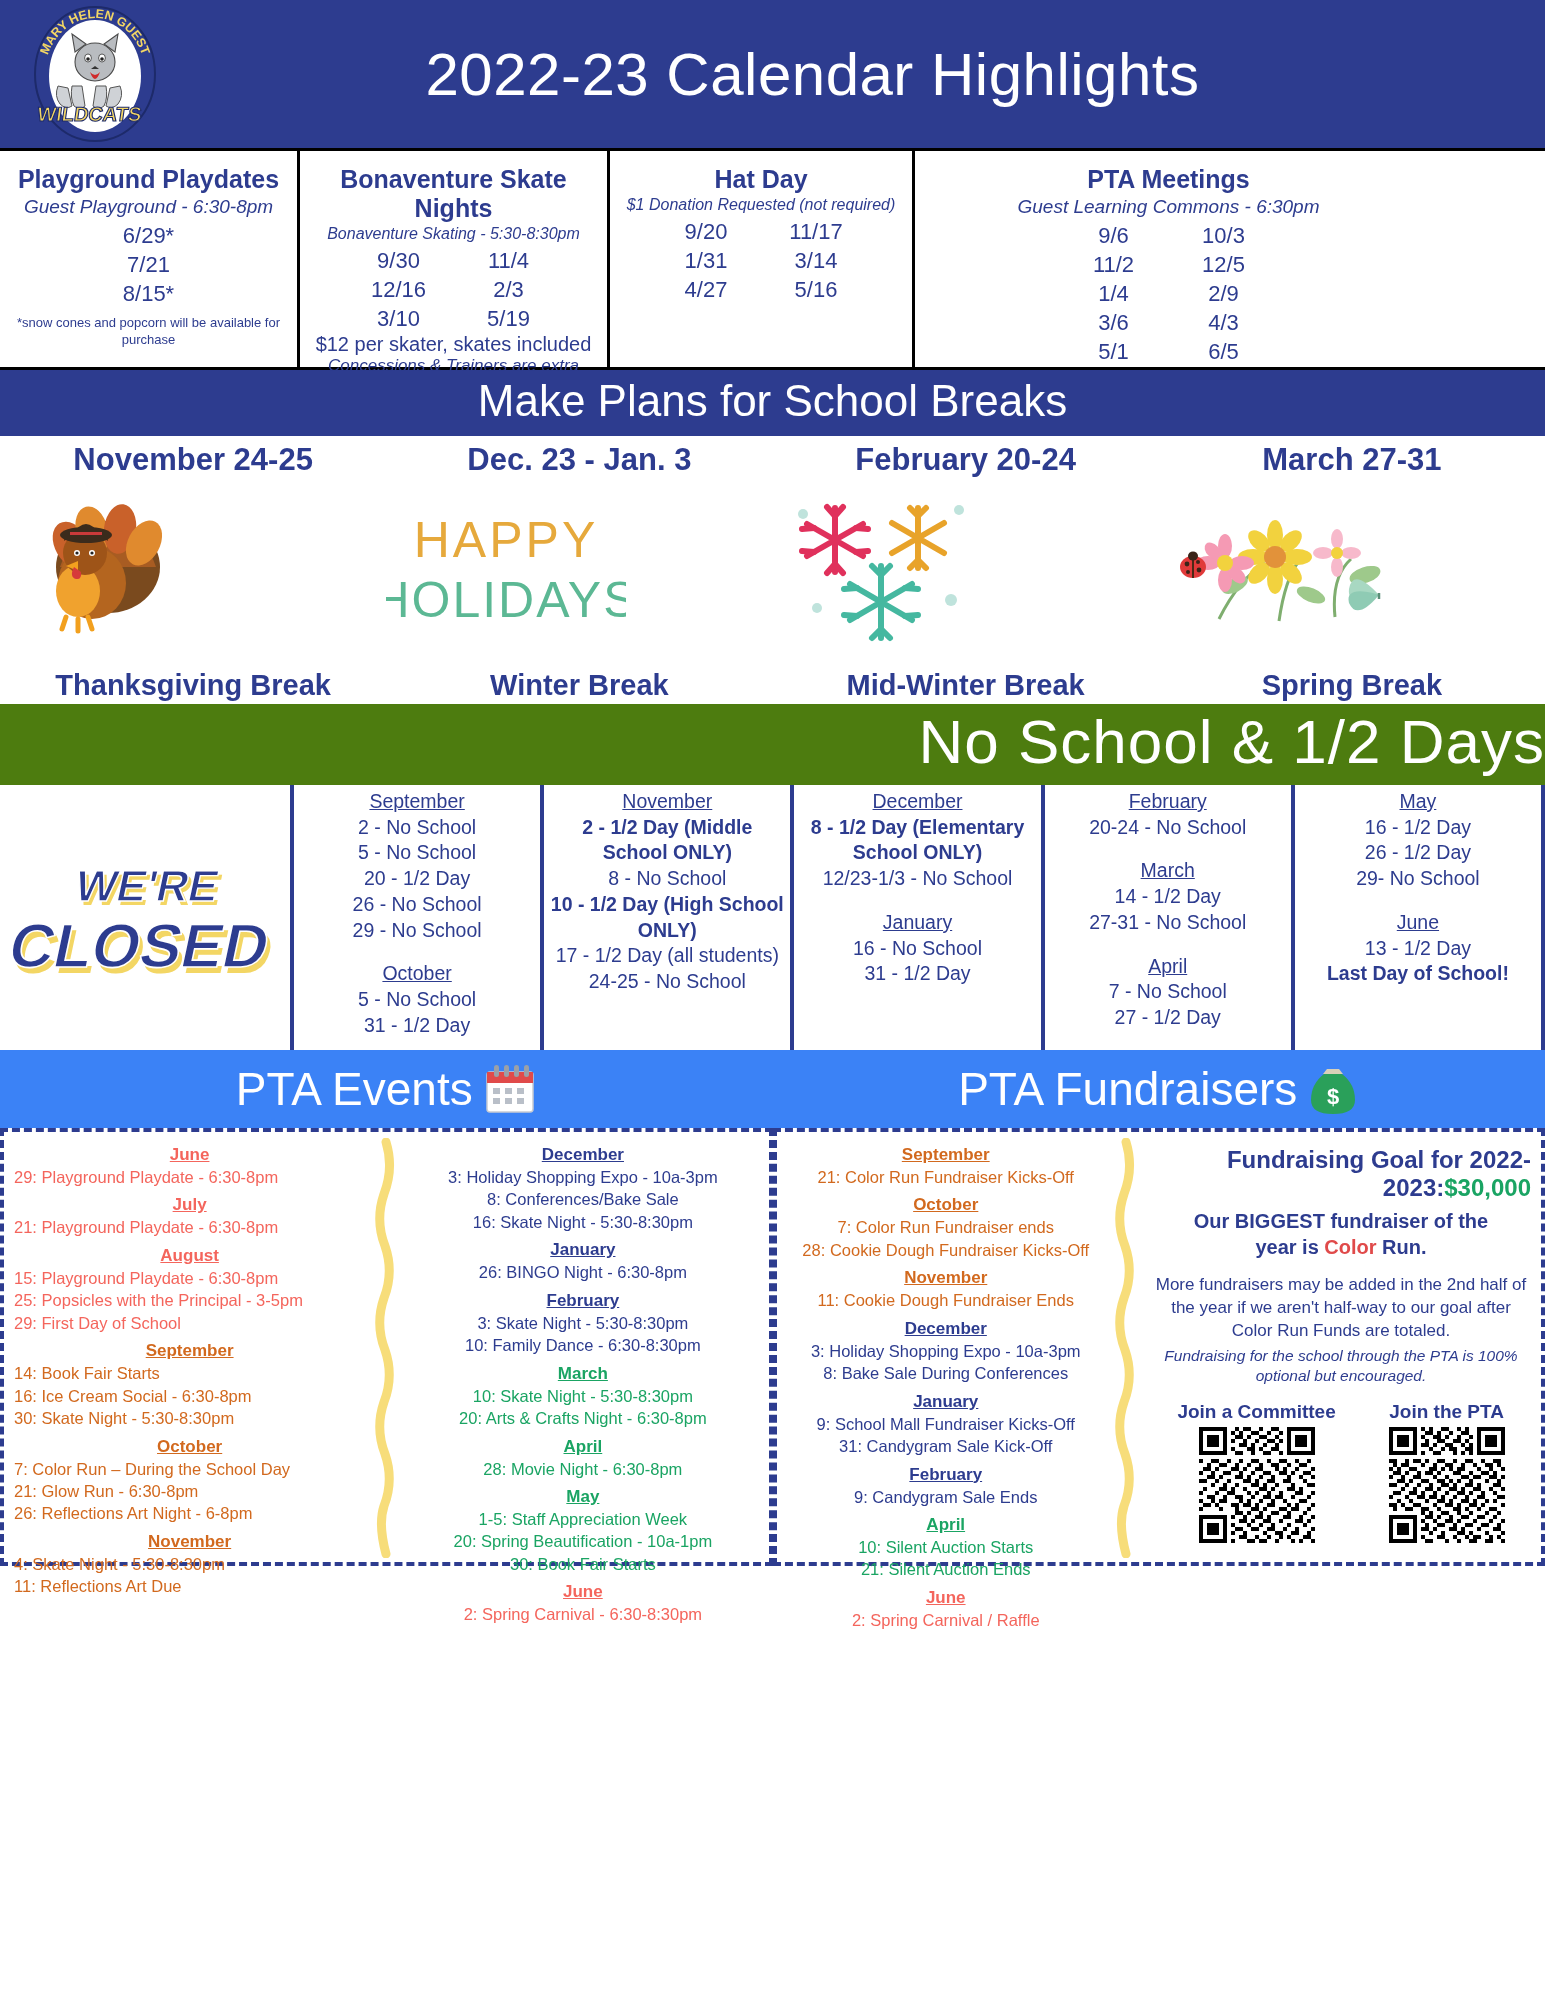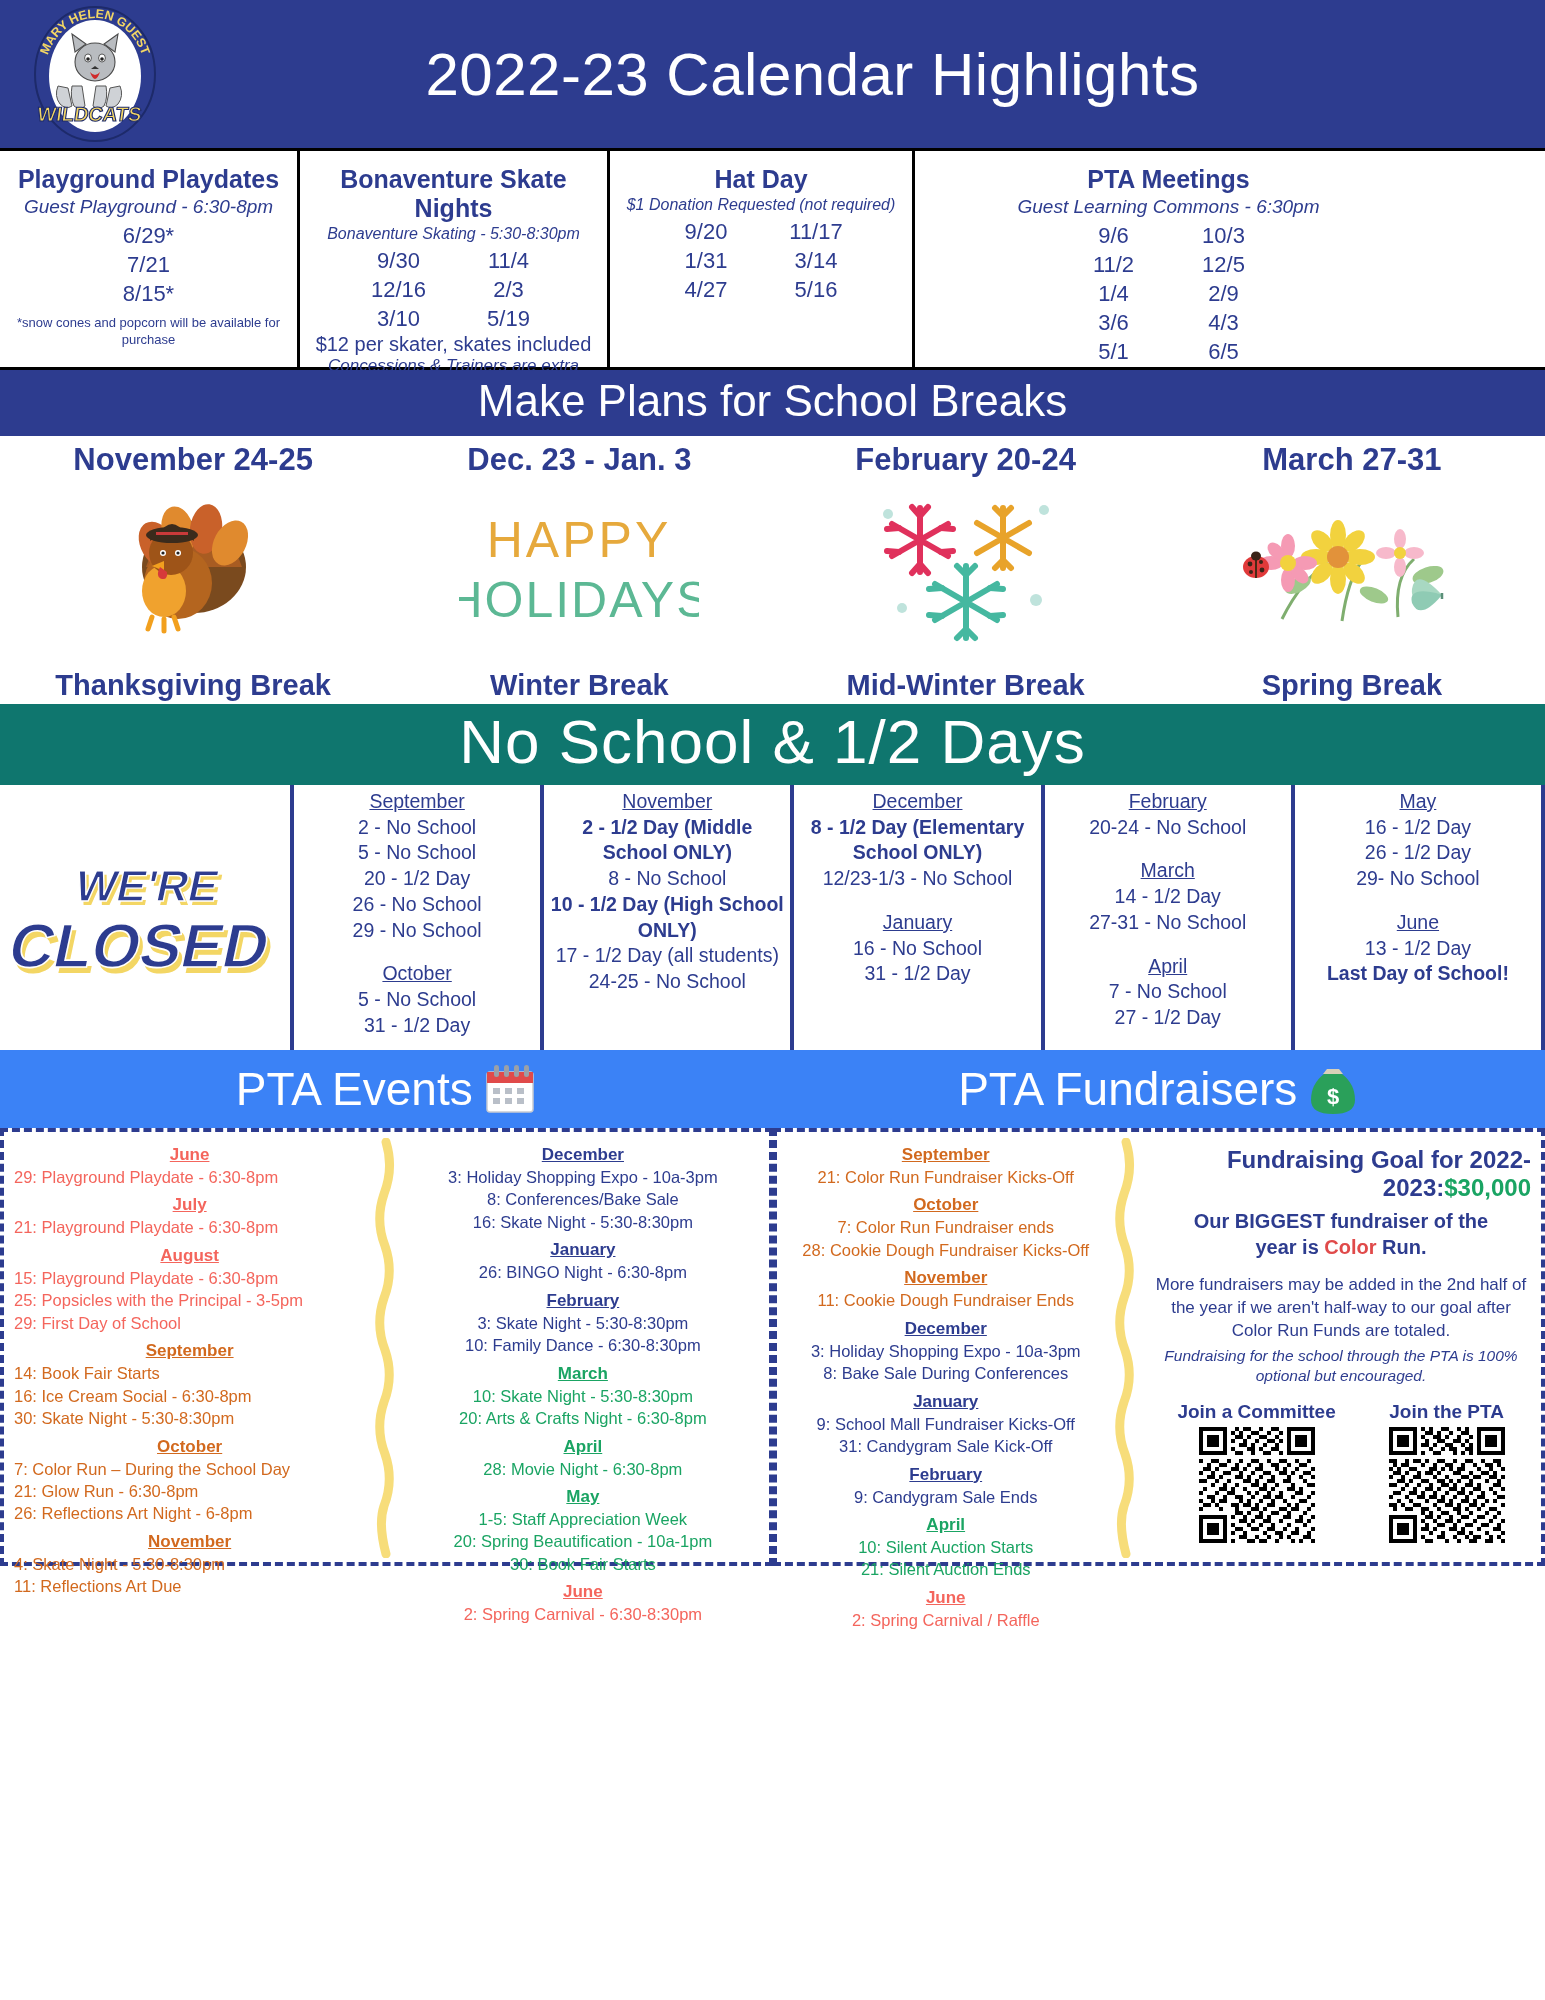--- a/index.html
+++ b/index.html
@@ -77,27 +77,27 @@
   .break-col {
     flex: 1;
     text-align: center;
     padding-top: 6px;
     display: flex;
     flex-direction: column;
     justify-content: space-between;
   }
   .break-date { font-size: 31px; font-weight: bold; color: #2d3c8f; }
   .break-name { font-size: 29px; font-weight: bold; color: #2d3c8f; padding-bottom: 2px; }
-  .break-art { flex: 1; display: flex; align-items: center; justify-content: center; }
+  .break-art { flex: 1; display: flex; align-items: center; justify-content: flex-start; }
 
   
   .ns-banner {
-    background: #0f766e;
+    background: #4d7c0f;
     color: #fff;
-    text-align: center;
+    text-align: right;
     font-size: 62px;
     padding: 2px 0 8px;
     letter-spacing: 1px;
   }
   .ns-row { display: flex; height: 265px; }
   .ns-closed { width: 290px; display: flex; align-items: center; justify-content: center; }
   .ns-cols { flex: 1; display: flex; }
   .ns-col {
     flex: 1;
     border-left: 4px solid #2d3c8f;

